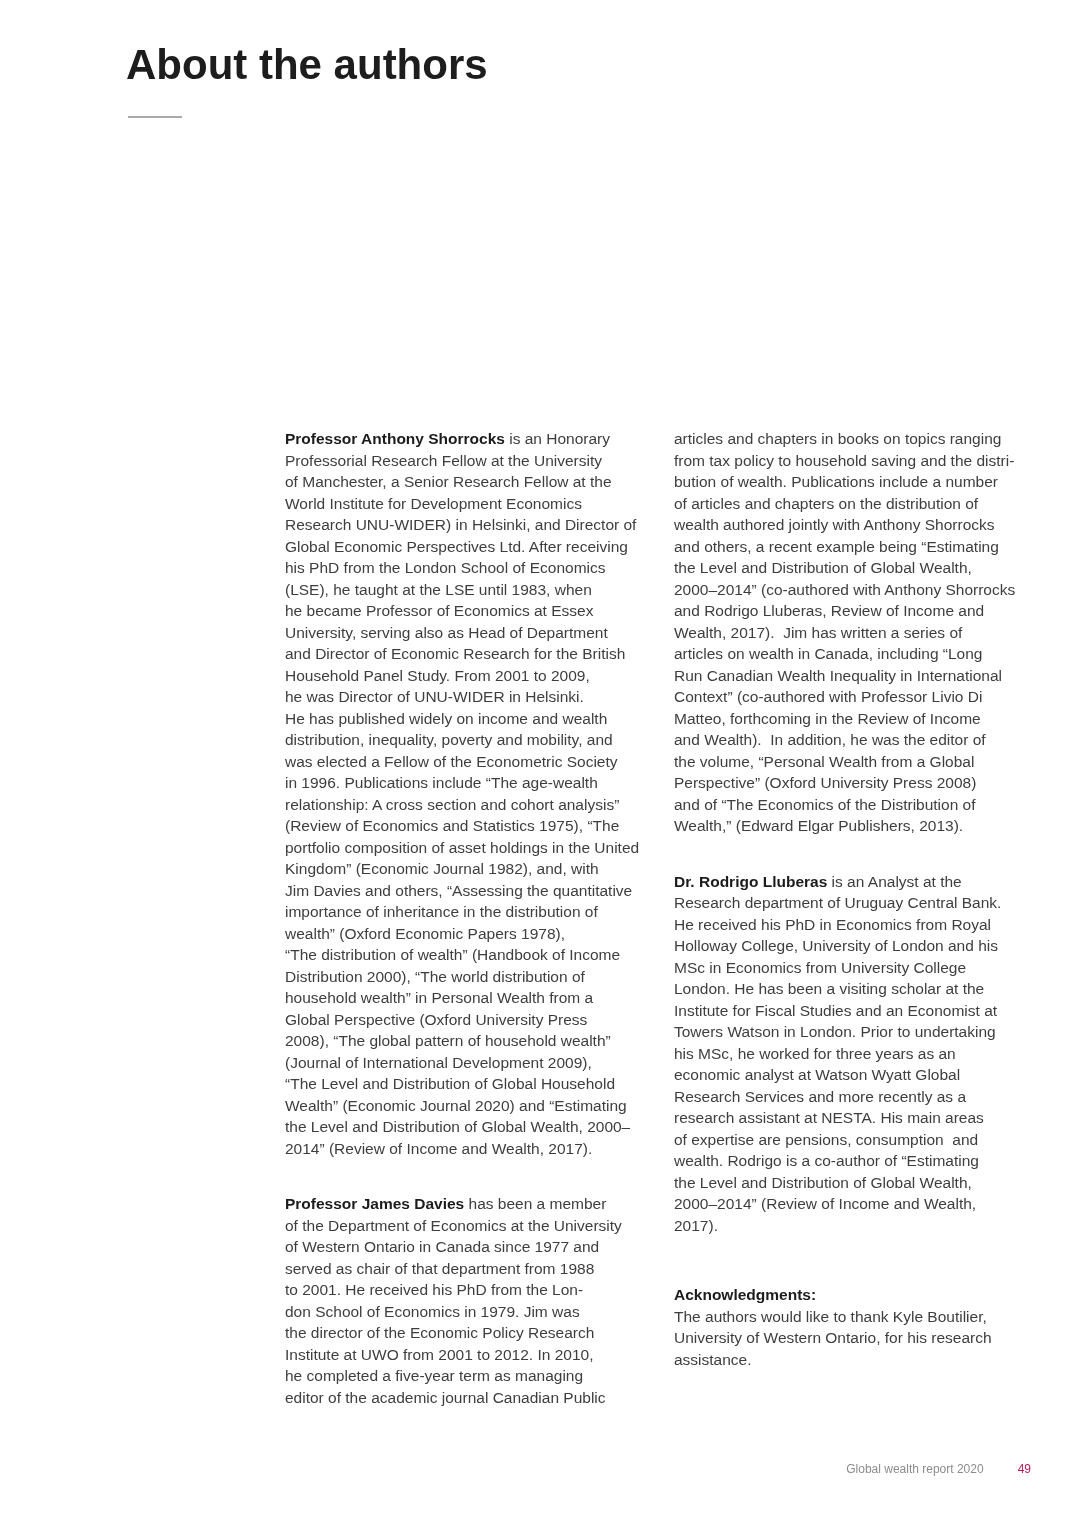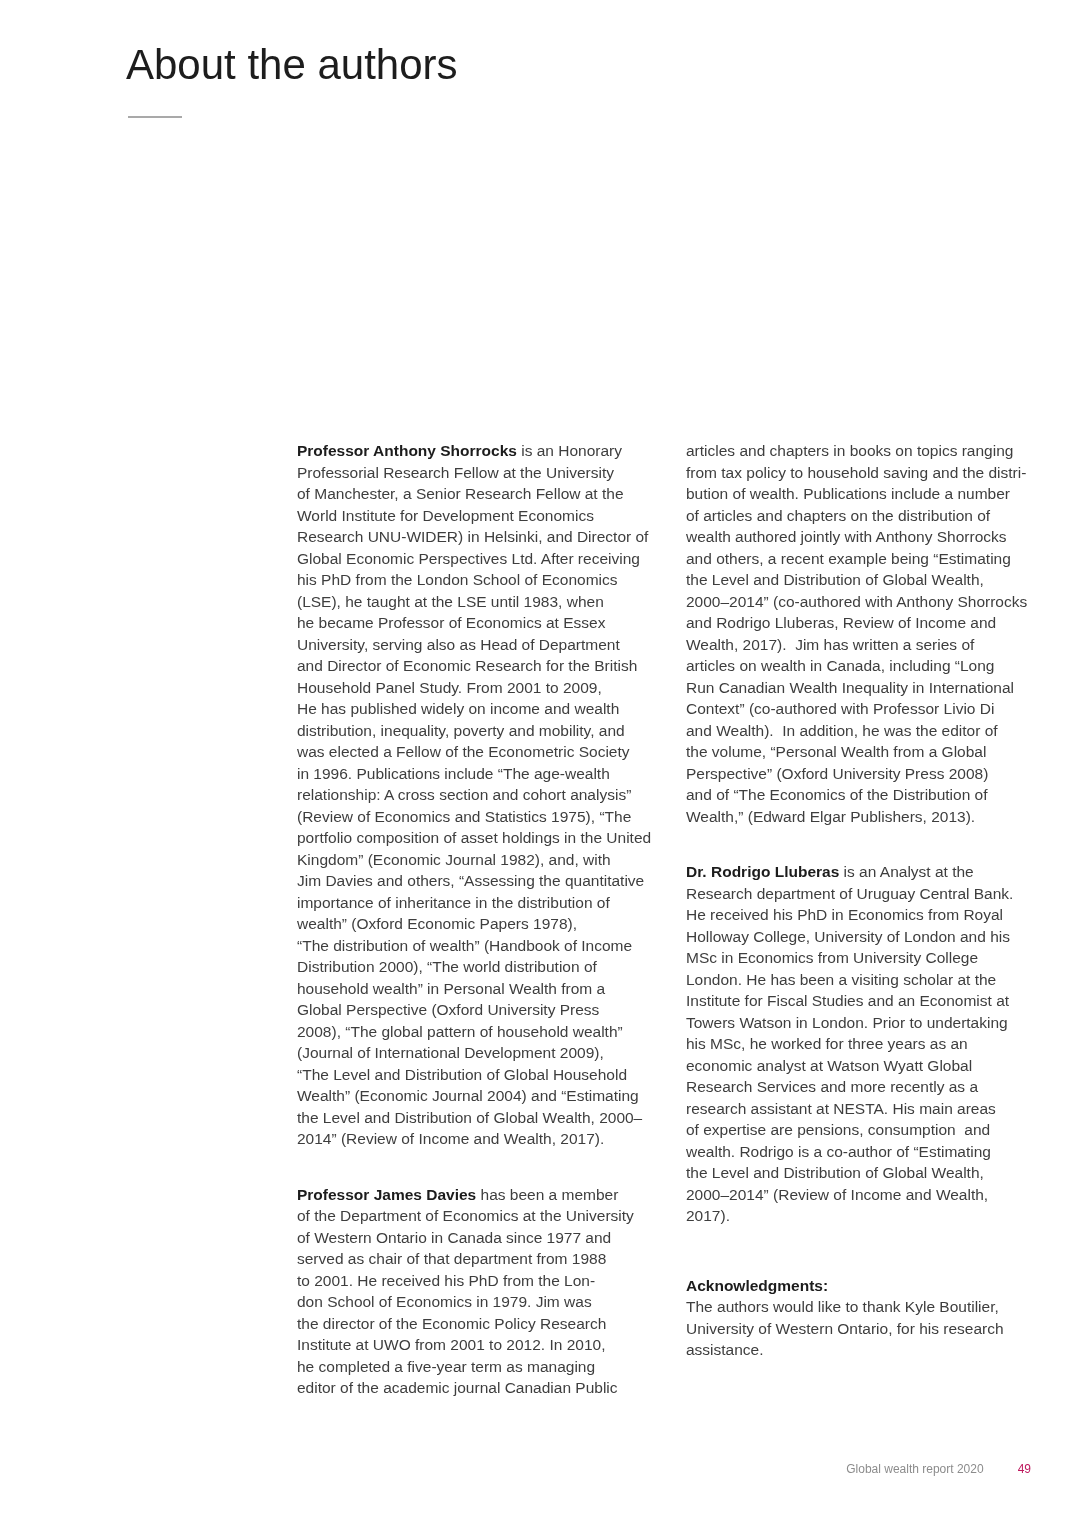--- a/index.html
+++ b/index.html
@@ -12,21 +12,21 @@
     overflow: hidden;
   }
   .page { position: absolute; inset: 0; }
 
   .title {
     position: absolute;
     left: 126px;
     top: 40px;
     margin: 0;
     font-size: 42px;
-    font-weight: 400;
+    font-weight: 700;
     letter-spacing: 0px;
     color: #1d1d1d;
     line-height: 50px;
   }
   .title-rule {
     position: absolute;
     left: 128px;
     top: 116px;
     width: 54px;
     height: 2px;
@@ -35,21 +35,21 @@
 
   .columns {
     position: absolute;
     left: 281px;
     top: 424px;
     display: flex;
   }
   .col { width: 366px; }
   .col + .col { margin-left: 23px; }
 
-  .para { margin: 16px; }
+  .para { margin: 4px; }
   .para + .para { margin-top: 34px; }
   .para[data-name="acknowledgments"] { margin-top: 48px; }
 
   .line {
     white-space: pre;
     font-size: 15.5px;
     line-height: 21.5px;
     color: #3e3e3e;
   }
   .line strong {
@@ -86,39 +86,40 @@
           <div class="line" data-name="text-line">of Manchester, a Senior Research Fellow at the</div>
           <div class="line" data-name="text-line">World Institute for Development Economics</div>
           <div class="line" data-name="text-line">Research UNU-WIDER) in Helsinki, and Director of</div>
           <div class="line" data-name="text-line">Global Economic Perspectives Ltd. After receiving</div>
           <div class="line" data-name="text-line">his PhD from the London School of Economics</div>
           <div class="line" data-name="text-line">(LSE), he taught at the LSE until 1983, when</div>
           <div class="line" data-name="text-line">he became Professor of Economics at Essex</div>
           <div class="line" data-name="text-line">University, serving also as Head of Department</div>
           <div class="line" data-name="text-line">and Director of Economic Research for the British</div>
           <div class="line" data-name="text-line">Household Panel Study. From 2001 to 2009,</div>
+          <div class="line" data-name="text-line">he was Director of UNU-WIDER in Helsinki.</div>
           <div class="line" data-name="text-line">He has published widely on income and wealth</div>
           <div class="line" data-name="text-line">distribution, inequality, poverty and mobility, and</div>
           <div class="line" data-name="text-line">was elected a Fellow of the Econometric Society</div>
           <div class="line" data-name="text-line">in 1996. Publications include “The age-wealth</div>
           <div class="line" data-name="text-line">relationship: A cross section and cohort analysis”</div>
           <div class="line" data-name="text-line">(Review of Economics and Statistics 1975), “The</div>
           <div class="line" data-name="text-line">portfolio composition of asset holdings in the United</div>
           <div class="line" data-name="text-line">Kingdom” (Economic Journal 1982), and, with</div>
           <div class="line" data-name="text-line">Jim Davies and others, “Assessing the quantitative</div>
           <div class="line" data-name="text-line">importance of inheritance in the distribution of</div>
           <div class="line" data-name="text-line">wealth” (Oxford Economic Papers 1978),</div>
           <div class="line" data-name="text-line">“The distribution of wealth” (Handbook of Income</div>
           <div class="line" data-name="text-line">Distribution 2000), “The world distribution of</div>
           <div class="line" data-name="text-line">household wealth” in Personal Wealth from a</div>
           <div class="line" data-name="text-line">Global Perspective (Oxford University Press</div>
           <div class="line" data-name="text-line">2008), “The global pattern of household wealth”</div>
           <div class="line" data-name="text-line">(Journal of International Development 2009),</div>
           <div class="line" data-name="text-line">“The Level and Distribution of Global Household</div>
-          <div class="line" data-name="text-line">Wealth” (Economic Journal 2004) and “Estimating</div>
+          <div class="line" data-name="text-line">Wealth” (Economic Journal 2020) and “Estimating</div>
           <div class="line" data-name="text-line">the Level and Distribution of Global Wealth, 2000–</div>
           <div class="line" data-name="text-line">2014” (Review of Income and Wealth, 2017).</div>
         </div>
         <div class="para" data-name="davies-bio">
           <div class="line" data-name="text-line"><strong data-name="bold-lead">Professor James Davies</strong> has been a member</div>
           <div class="line" data-name="text-line">of the Department of Economics at the University</div>
           <div class="line" data-name="text-line">of Western Ontario in Canada since 1977 and</div>
           <div class="line" data-name="text-line">served as chair of that department from 1988</div>
           <div class="line" data-name="text-line">to 2001. He received his PhD from the Lon-</div>
           <div class="line" data-name="text-line">don School of Economics in 1979. Jim was</div>
@@ -136,20 +137,21 @@
           <div class="line" data-name="text-line">of articles and chapters on the distribution of</div>
           <div class="line" data-name="text-line">wealth authored jointly with Anthony Shorrocks</div>
           <div class="line" data-name="text-line">and others, a recent example being “Estimating</div>
           <div class="line" data-name="text-line">the Level and Distribution of Global Wealth,</div>
           <div class="line" data-name="text-line">2000–2014” (co-authored with Anthony Shorrocks</div>
           <div class="line" data-name="text-line">and Rodrigo Lluberas, Review of Income and</div>
           <div class="line" data-name="text-line">Wealth, 2017).  Jim has written a series of</div>
           <div class="line" data-name="text-line">articles on wealth in Canada, including “Long</div>
           <div class="line" data-name="text-line">Run Canadian Wealth Inequality in International</div>
           <div class="line" data-name="text-line">Context” (co-authored with Professor Livio Di</div>
+          <div class="line" data-name="text-line">Matteo, forthcoming in the Review of Income</div>
           <div class="line" data-name="text-line">and Wealth).  In addition, he was the editor of</div>
           <div class="line" data-name="text-line">the volume, “Personal Wealth from a Global</div>
           <div class="line" data-name="text-line">Perspective” (Oxford University Press 2008)</div>
           <div class="line" data-name="text-line">and of “The Economics of the Distribution of</div>
           <div class="line" data-name="text-line">Wealth,” (Edward Elgar Publishers, 2013).</div>
         </div>
         <div class="para" data-name="lluberas-bio">
           <div class="line" data-name="text-line"><strong data-name="bold-lead">Dr. Rodrigo Lluberas</strong> is an Analyst at the</div>
           <div class="line" data-name="text-line">Research department of Uruguay Central Bank.</div>
           <div class="line" data-name="text-line">He received his PhD in Economics from Royal</div>

